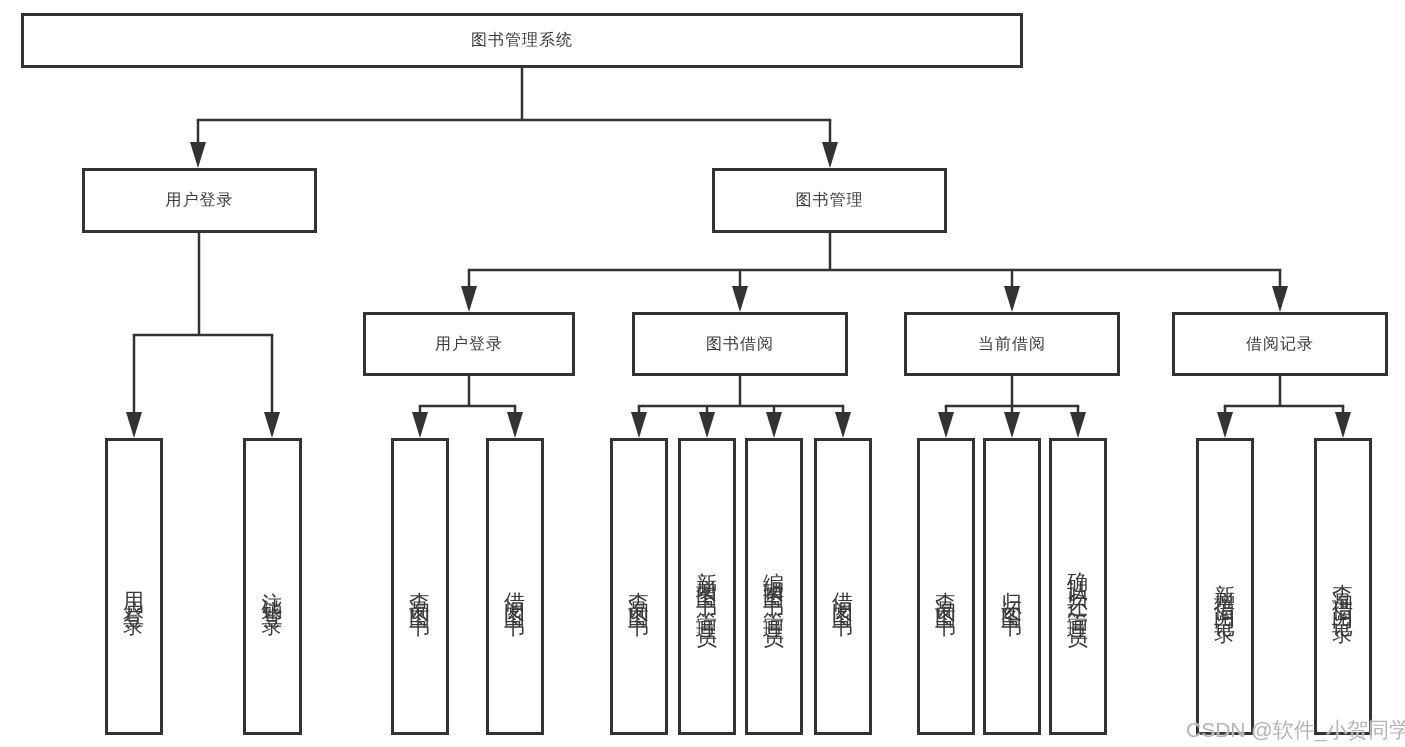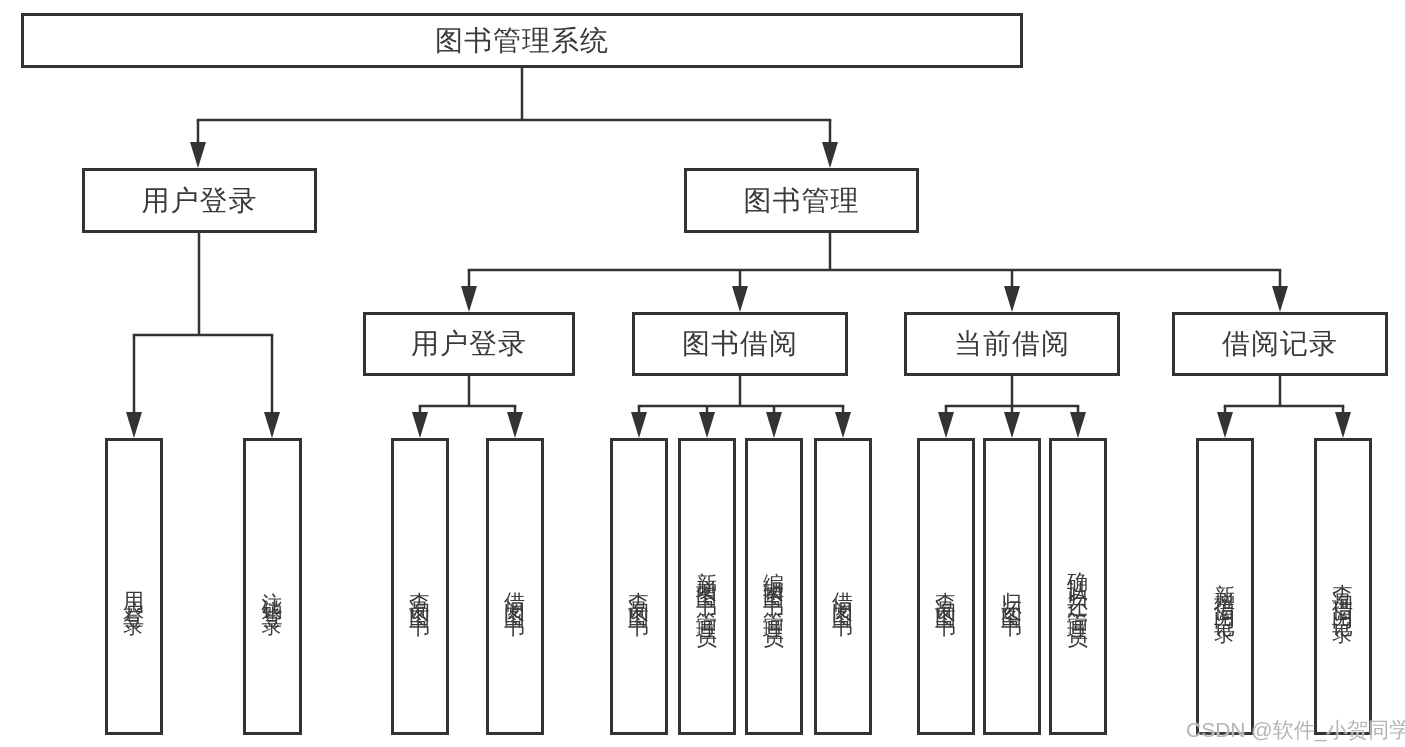--- a/index.html
+++ b/index.html
@@ -26,21 +26,21 @@
     box-sizing: border-box;
     background: #ffffff;
     border: 3px solid #333333;
     color: #3a3a3a;
     display: flex;
     align-items: center;
     justify-content: center;
     z-index: 1;
   }
   .node.hbox {
-    font-size: 28px;
+    font-size: 16px;
     letter-spacing: 1px;
     white-space: nowrap;
   }
   .node.vbox span {
     writing-mode: vertical-rl;
     text-orientation: mixed;
     font-size: 21px;
     letter-spacing: 8px;
     margin-bottom: -8px;
     line-height: 1;
@@ -131,21 +131,21 @@
     </g>
   </svg>
 
   <div class="node hbox" style="left:21px; top:13px; width:1002px; height:55px;">
     <span>图书管理系统</span>
   </div>
 
   <div class="node hbox" style="left:82px; top:168px; width:235px; height:65px;">
     <span>用户登录</span>
   </div>
-  <div class="node hbox" style="left:684px; top:168px; width:235px; height:65px;">
+  <div class="node hbox" style="left:712px; top:168px; width:235px; height:65px;">
     <span>图书管理</span>
   </div>
 
   <div class="node hbox" style="left:363px; top:312px; width:212px; height:64px;">
     <span>用户登录</span>
   </div>
   <div class="node hbox" style="left:632px; top:312px; width:216px; height:64px;">
     <span>图书借阅</span>
   </div>
   <div class="node hbox" style="left:904px; top:312px; width:216px; height:64px;">

